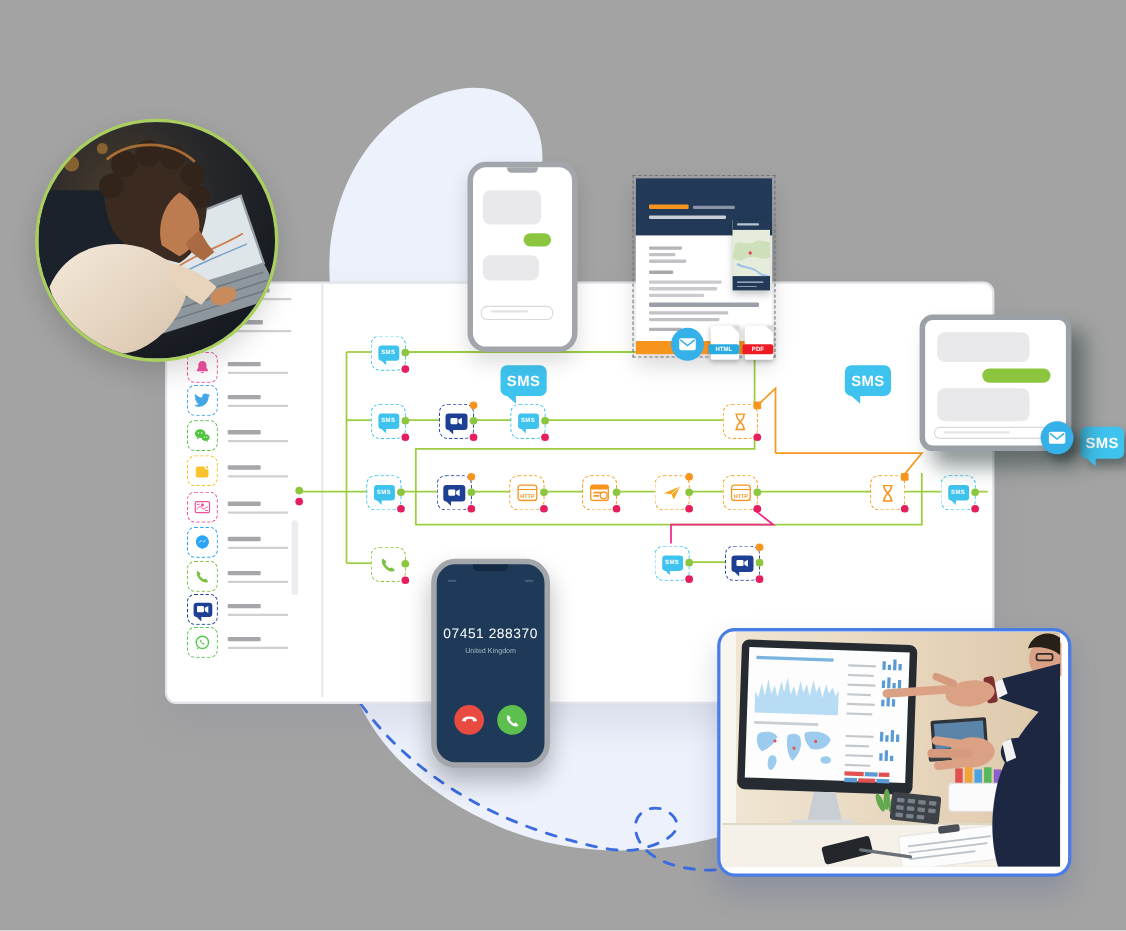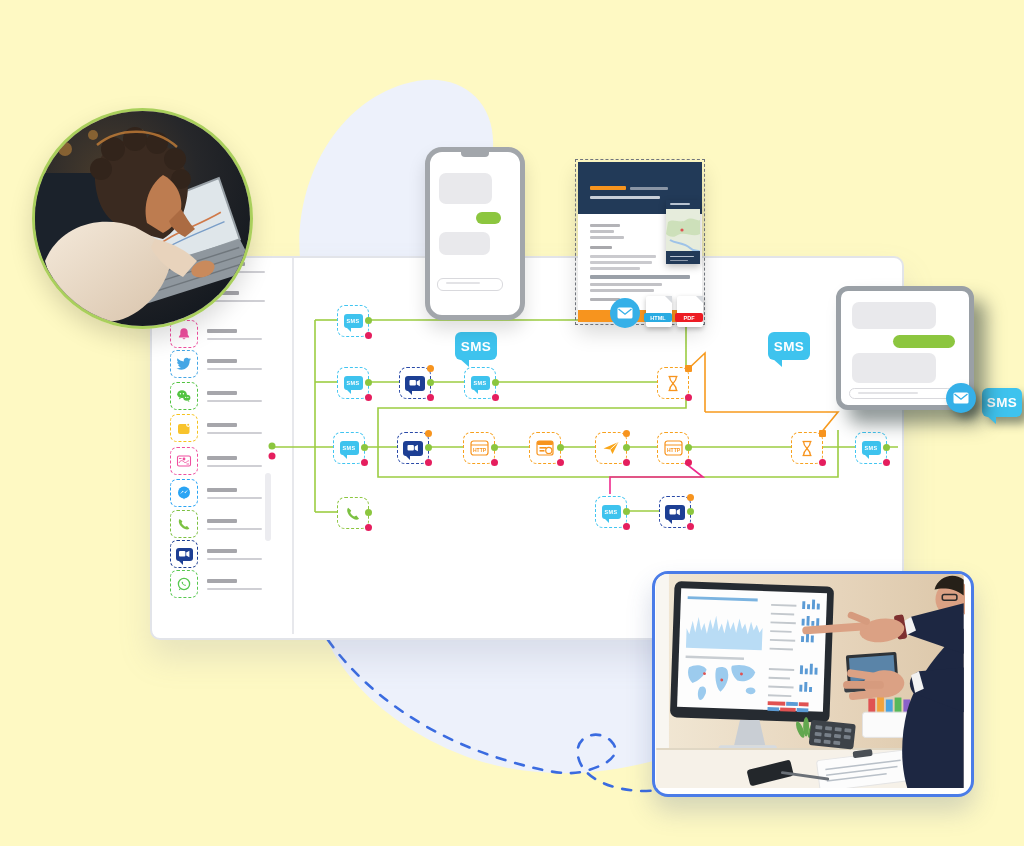--- a/index.html
+++ b/index.html
@@ -1,16 +1,16 @@
 <!DOCTYPE html>
 <html><head>
 <meta charset="utf-8">
 <style>
   html,body{margin:0;padding:0;background:#fff;}
-  .stage{position:relative;width:1024px;height:846px;overflow:hidden;background:#fef9c3;
+  .stage{position:relative;width:1024px;height:846px;overflow:hidden;background:#a3a3a3;
          font-family:"Liberation Sans",sans-serif;}
   .abs{position:absolute;}
   
   #bg{left:0;top:0;z-index:1;}
   
   .panel{left:150px;top:256px;width:750px;height:380px;background:#fff;
          border:2px solid #e2e4e9;border-radius:10px;z-index:2;
          box-shadow:0 18px 32px rgba(125,135,160,.18);}
   .divider{left:292px;top:258px;width:2px;height:376px;background:#e7e8ec;z-index:3;}
   .scroll-thumb{left:265px;top:473px;width:6px;height:68px;border-radius:3px;background:#ececf0;z-index:3;}
@@ -495,20 +495,37 @@
   <div class="mail-round shadowed abs" style="left:946px;top:383px">
     <svg width="16" height="12" viewBox="0 0 16 12">
         <rect x=".5" y=".5" width="15" height="11" rx="1.6" fill="#fff"></rect>
         <path d="M1.5 2 L8 7.2 L14.5 2" fill="none" stroke="#35b0e8" stroke-width="1.4"></path>
       </svg>
   </div>
   <div class="balloon shadowed abs" style="left:982px;top:388px;width:40px;height:29px">
       <span>SMS</span>
     </div>
 
+  <div class="call-phone abs">
+    <span class="notch" style="background:#132a42;width:32px;height:6px"></span>
+    <span class="eline" style="left:10px;top:14px;width:8px;height:2px;background:#3f5c7d"></span>
+    <span class="eline" style="right:10px;top:14px;width:8px;height:2px;background:#3f5c7d"></span>
+    <div class="call-number">07451 288370</div>
+    <div class="call-loc">United Kingdom</div>
+    <div class="call-btn" style="left:16px;top:128px;background:#ea4b41">
+      <svg width="16" height="16" viewBox="0 0 17 16" style="transform:rotate(135deg)">
+          <path d="M3.9 2.6 C2.2 4.3 2.9 7.9 5.9 10.9 C8.9 13.9 12.5 14.6 14.2 12.9 L11.7 10 L9.8 10.9 C8.4 10.3 6.5 8.4 5.9 7 L6.8 5.1 Z" fill="#fff"></path>
+        </svg>
+    </div>
+    <div class="call-btn" style="right:16px;top:128px;background:#5cbf4e">
+      <svg width="16" height="16" viewBox="0 0 17 16">
+          <path d="M3.9 2.6 C2.2 4.3 2.9 7.9 5.9 10.9 C8.9 13.9 12.5 14.6 14.2 12.9 L11.7 10 L9.8 10.9 C8.4 10.3 6.5 8.4 5.9 7 L6.8 5.1 Z" fill="#fff"></path>
+        </svg>
+    </div>
+  </div>
 
   <div class="photo-circle abs">
     <svg width="215" height="215" viewBox="0 0 215 215">
       <defs>
         <radialGradient id="nightbg" cx="35%" cy="30%" r="90%">
           <stop offset="0%" stop-color="#4a3c2c"></stop>
             <stop offset="45%" stop-color="#26272a"></stop>
             <stop offset="100%" stop-color="#0e141c"></stop>
         </radialGradient>
         <linearGradient id="shirt" x1="0" y1="0" x2="1" y2="1">

